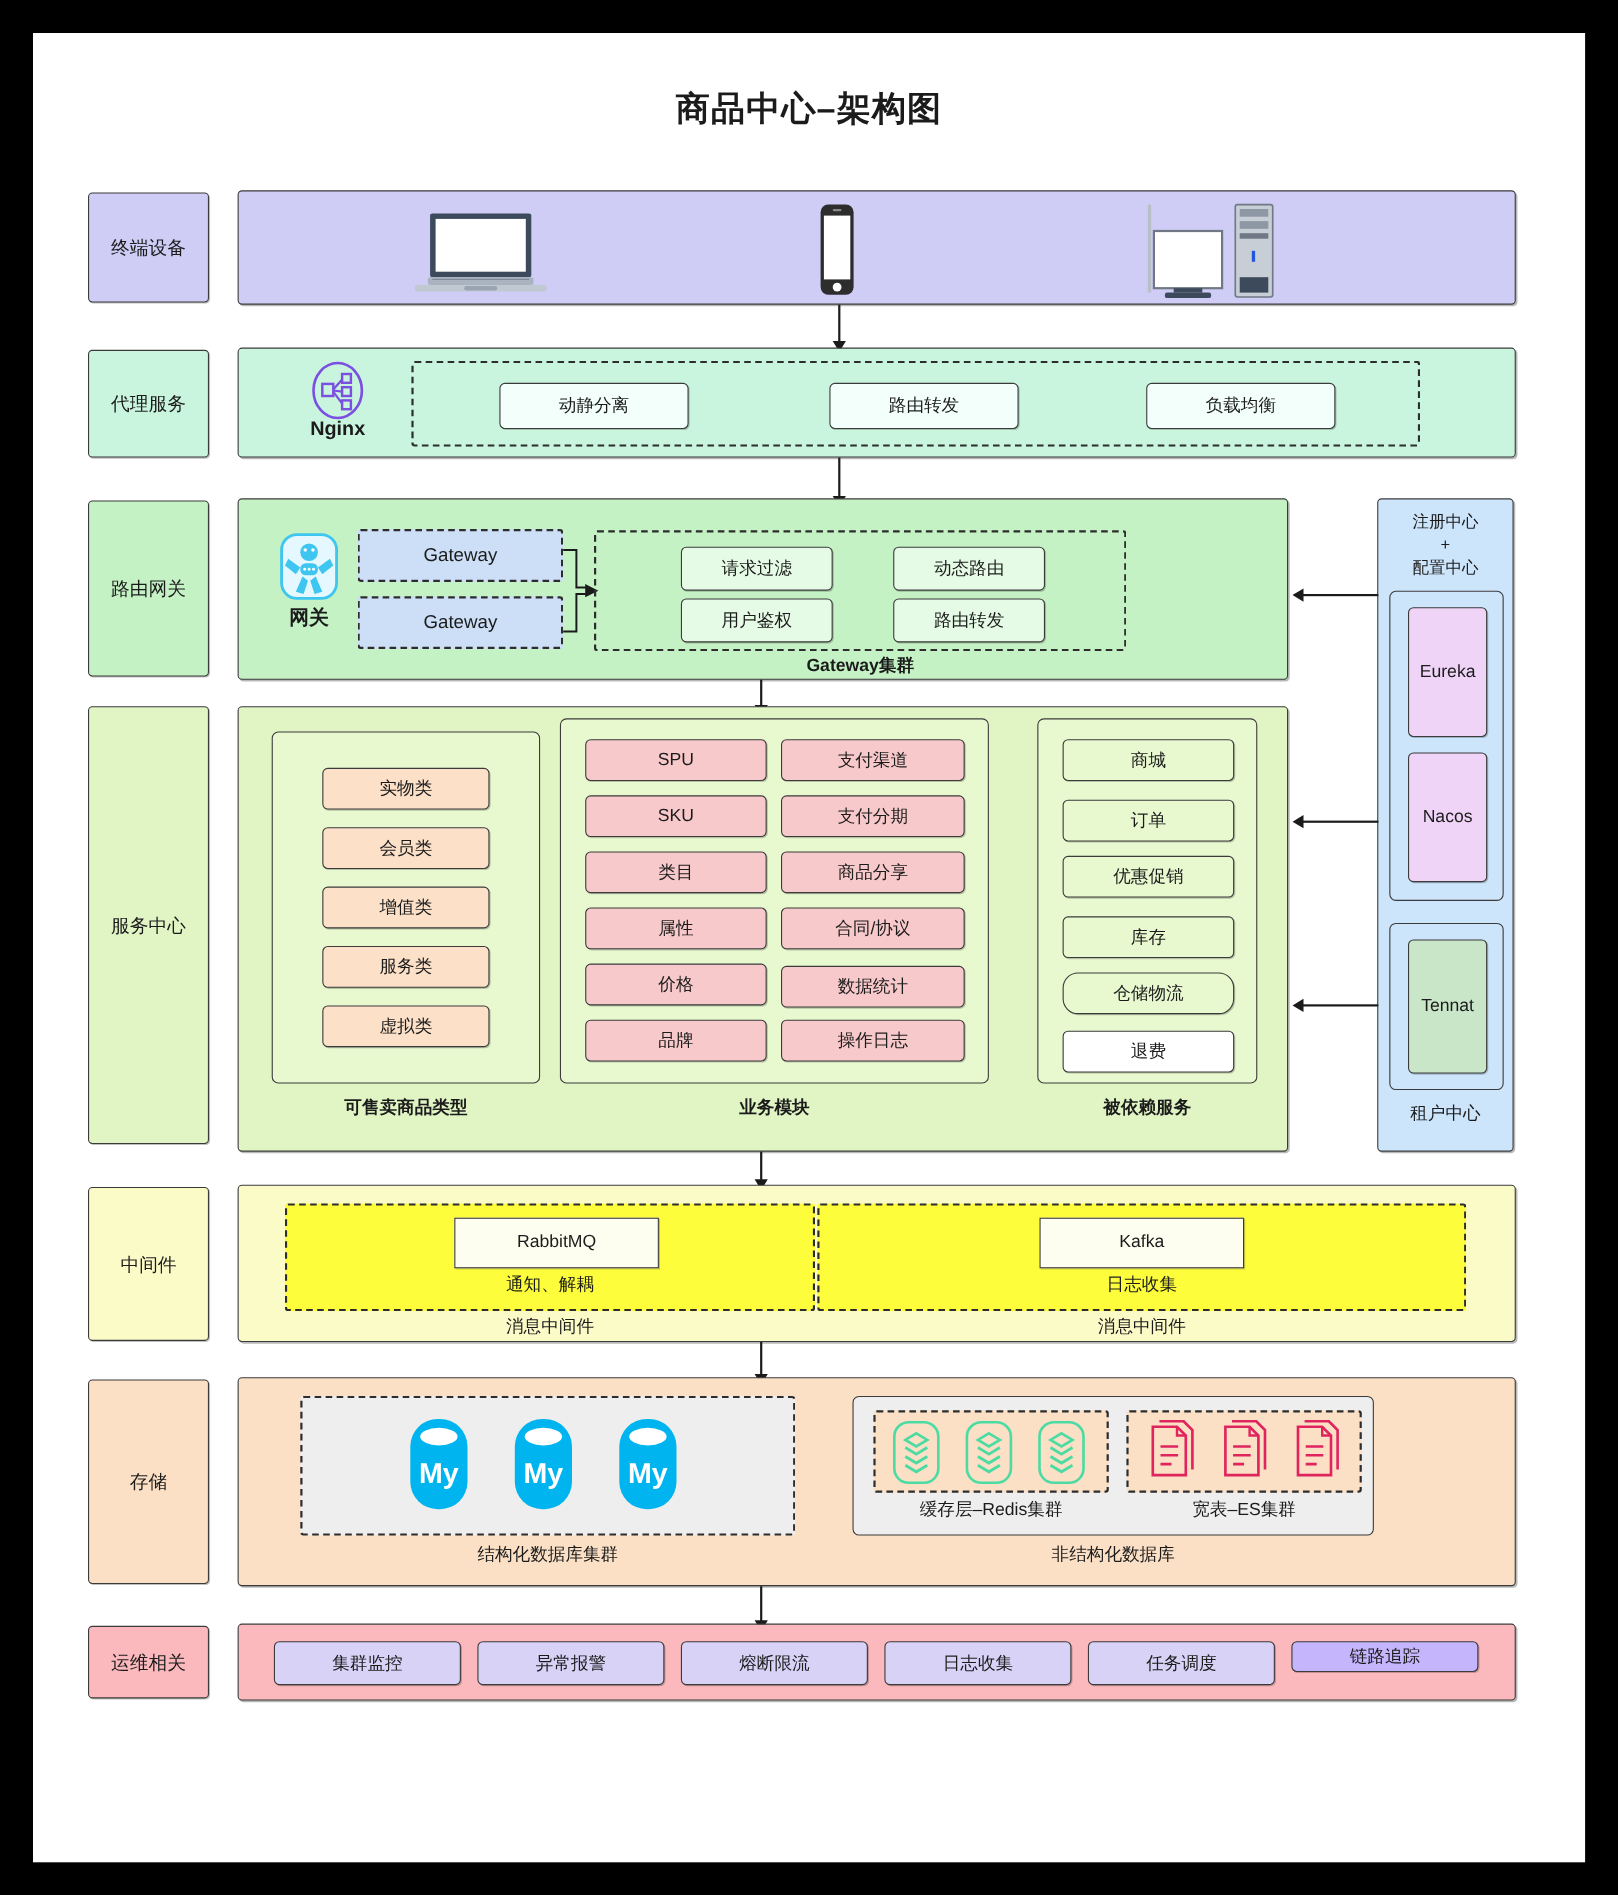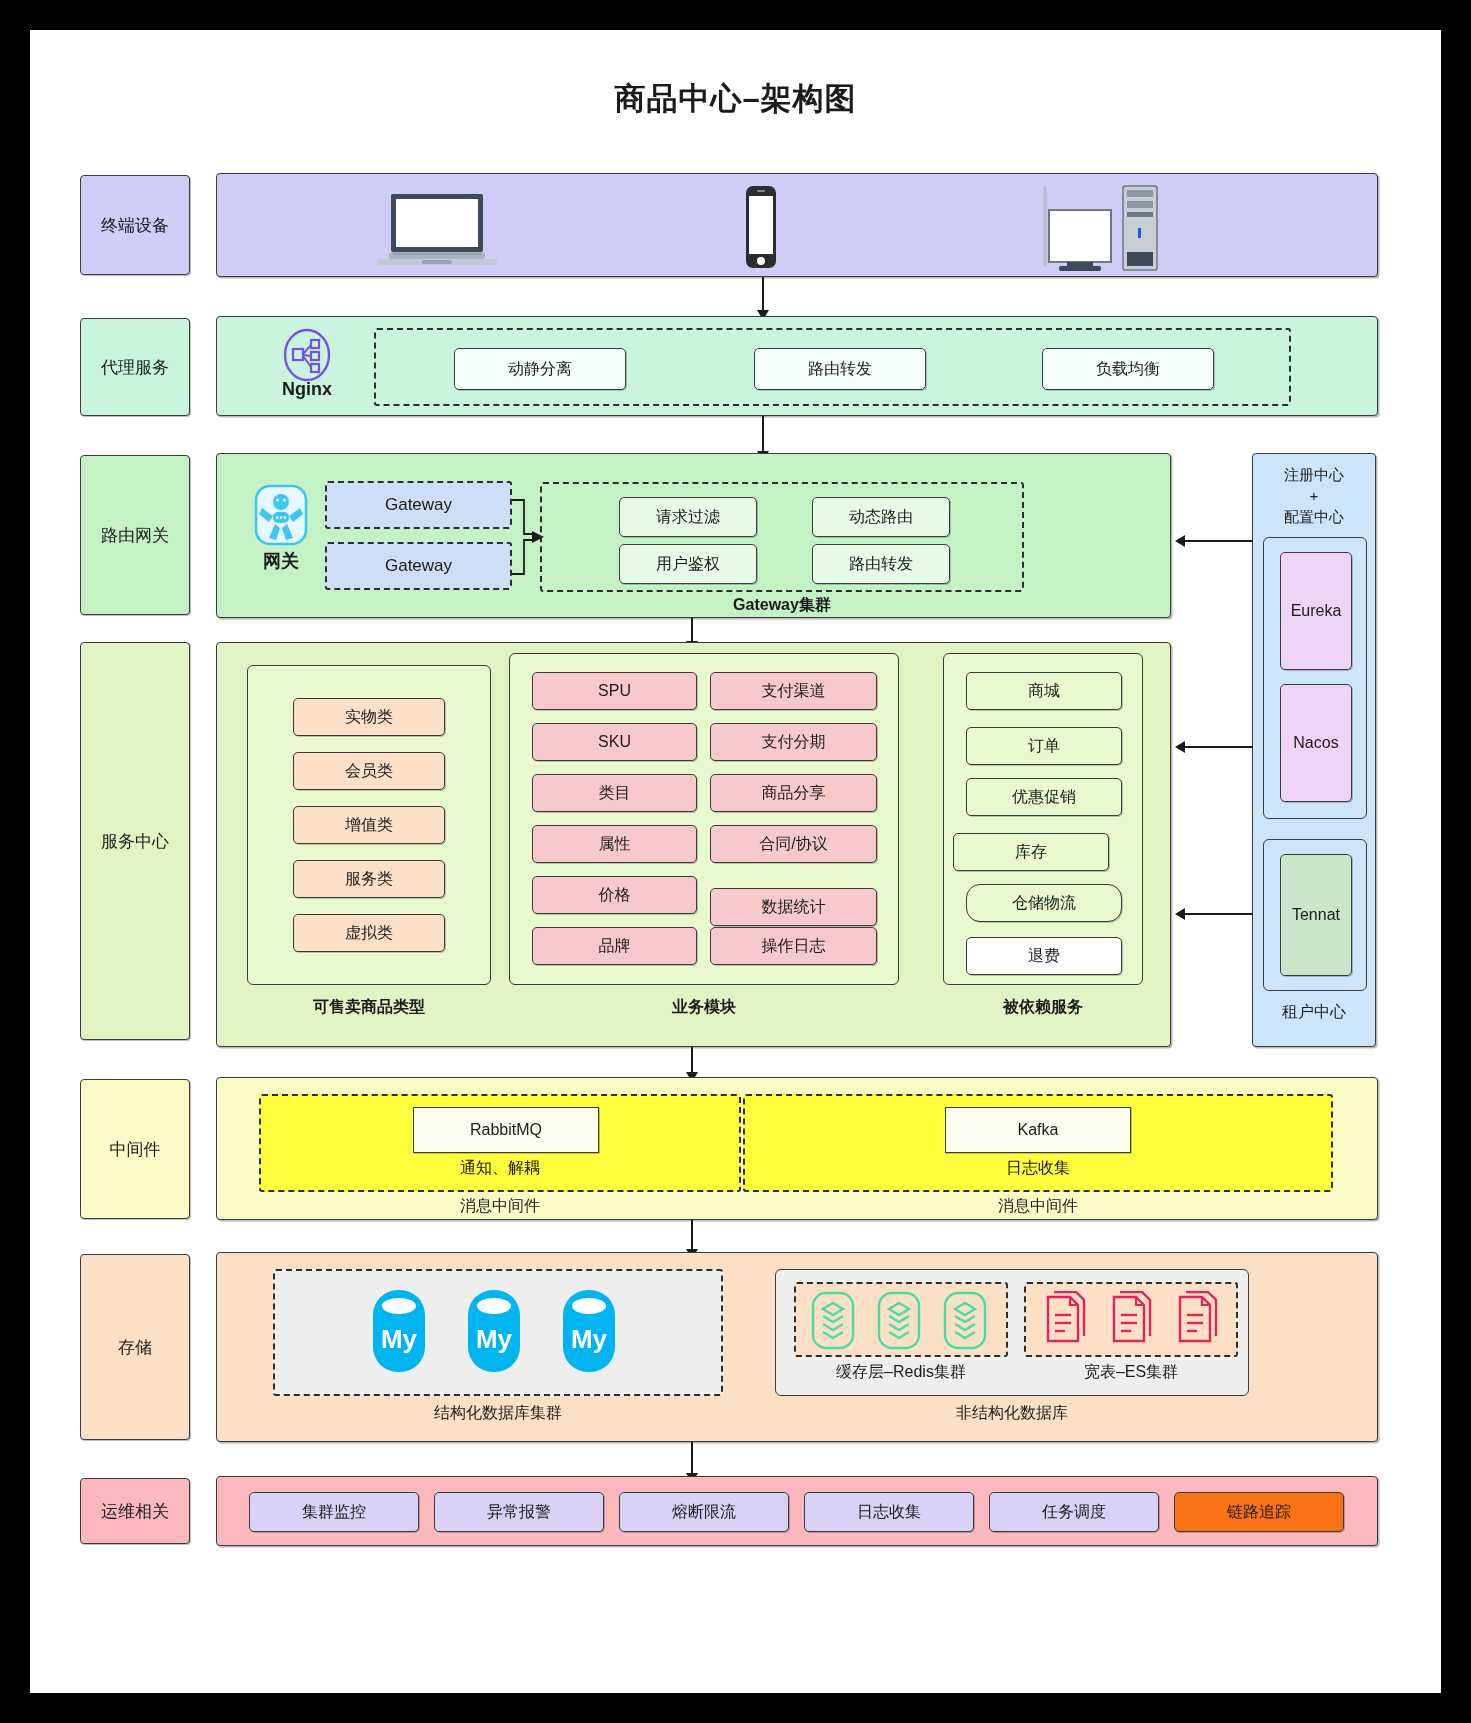--- a/index.html
+++ b/index.html
@@ -297,40 +297,40 @@
         </div>
       <div class="chip" style="left:200px; top:69px; width:167px; height:38px; background:#f8c9cb;">
         <span>支付分期</span>
         </div>
       <div class="chip" style="left:200px; top:120px; width:167px; height:38px; background:#f8c9cb;">
         <span>商品分享</span>
         </div>
       <div class="chip" style="left:200px; top:171px; width:167px; height:38px; background:#f8c9cb;">
         <span>合同/协议</span>
         </div>
-      <div class="chip" style="left:200px; top:234px; width:167px; height:38px; background:#f8c9cb;font-family:Liberation Mono, monospace;">
+      <div class="chip" style="left:200px; top:224px; width:167px; height:38px; background:#f8c9cb;font-family:Liberation Mono, monospace;">
         <span>数据统计</span>
         </div>
       <div class="chip" style="left:200px; top:273px; width:167px; height:38px; background:#f8c9cb;">
         <span>操作日志</span>
         </div>
     </div>
     <div class="cap bold" style="left:292px; top:354px; width:390px;">业务模块</div>
 
     <div class="solidbox" style="left:726px; top:10px; width:200px; height:332px; background:#e8f9d0;">
       <div class="chip" style="left:22px; top:18px; width:156px; height:38px; background:#e8f9d0;">
         <span>商城</span>
         </div>
       <div class="chip" style="left:22px; top:73px; width:156px; height:38px; background:#e8f9d0;">
         <span>订单</span>
         </div>
       <div class="chip" style="left:22px; top:124px; width:156px; height:38px; background:#e8f9d0;">
         <span>优惠促销</span>
         </div>
-      <div class="chip" style="left:9px; top:179px; width:156px; height:38px; background:#e8f9d0;">
+      <div class="chip" style="left:22px; top:179px; width:156px; height:38px; background:#e8f9d0;">
         <span>库存</span>
         </div>
       <div class="chip" style="left:22px; top:230px; width:156px; height:38px; background:#e8f9d0;border-radius:14px;">
         <span>仓储物流</span>
         </div>
       <div class="chip" style="left:22px; top:283px; width:156px; height:38px; background:#ffffff;">
         <span>退费</span>
         </div>
     </div>
     <div class="cap bold" style="left:726px; top:354px; width:200px;">被依赖服务</div>
@@ -526,18 +526,18 @@
       </div>
     <div class="chip" style="left:402px; top:15px; width:170px; height:40px; background:#d9d2f7;">
       <span>熔断限流</span>
       </div>
     <div class="chip" style="left:587px; top:15px; width:170px; height:40px; background:#d9d2f7;">
       <span>日志收集</span>
       </div>
     <div class="chip" style="left:772px; top:15px; width:170px; height:40px; background:#d9d2f7;">
       <span>任务调度</span>
       </div>
-    <div class="chip" style="left:957px; top:15px; width:170px; height:40px; background:#f97316;">
+    <div class="chip" style="left:957px; top:15px; width:170px; height:28px; background:#c4b5fd;">
       <span>链路追踪</span>
       </div>
   </div>
 
 </div>
 
 </body></html>

